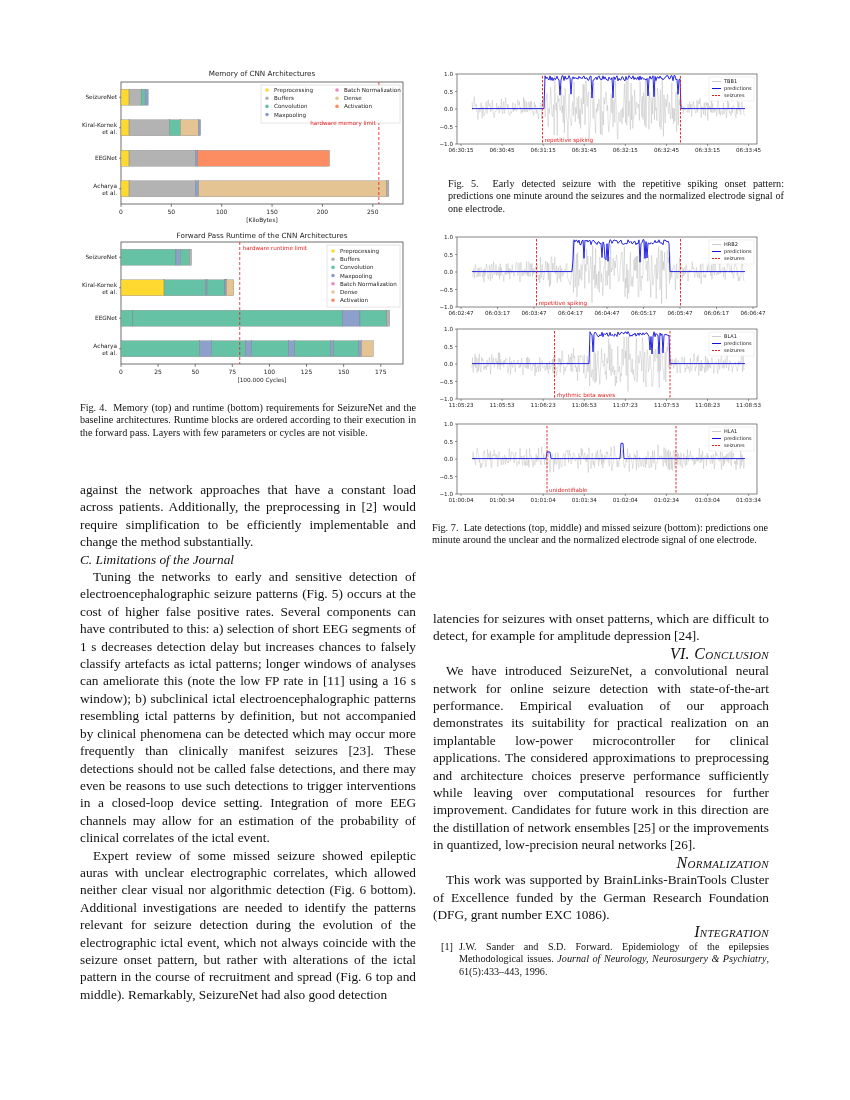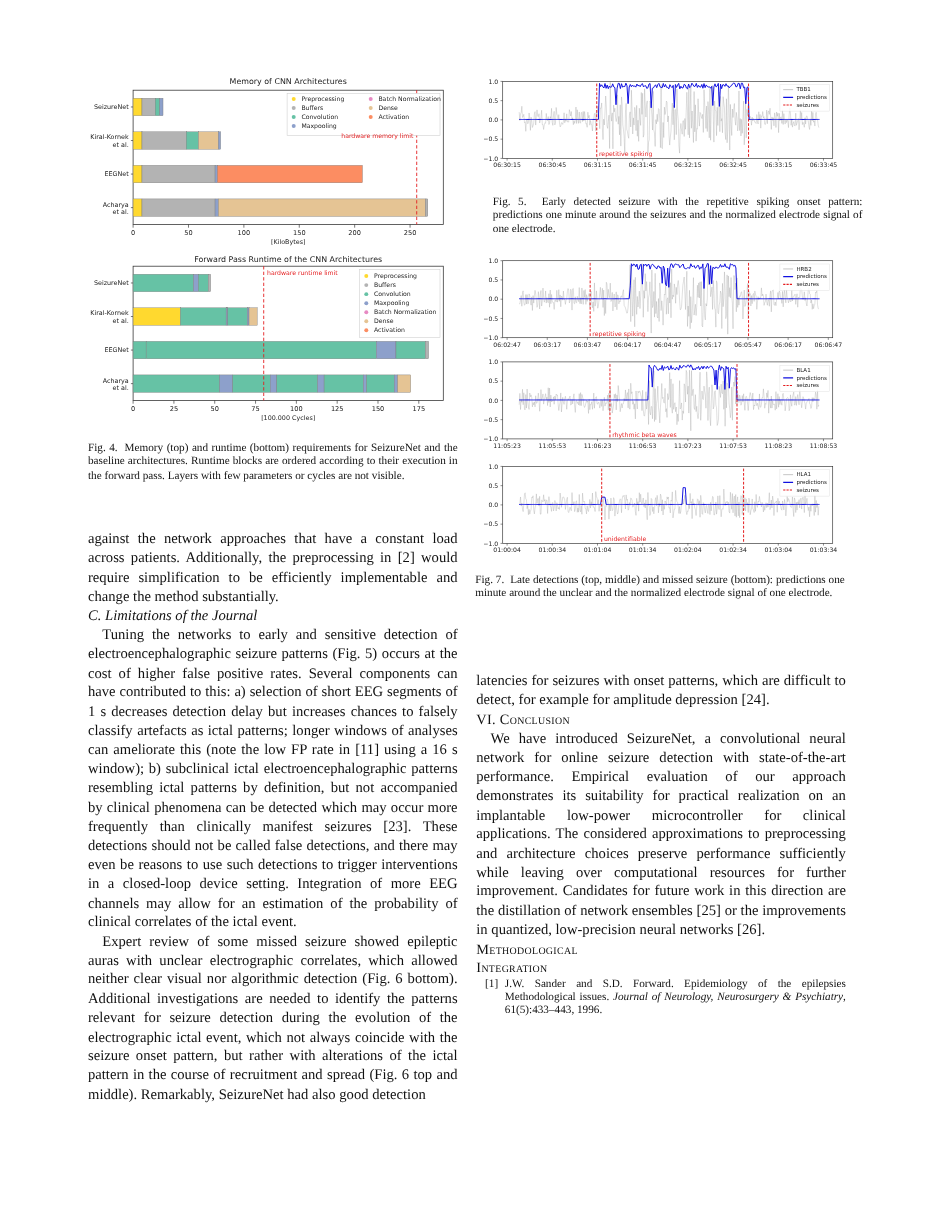--- a/index.html
+++ b/index.html
@@ -2,21 +2,21 @@
 <html><head>
 <meta charset="utf-8">
 <style>
   html,body{margin:0;padding:0;background:#fff;}
   body{width:850px;height:1100px;position:relative;overflow:hidden;font-family:"Liberation Serif","DejaVu Serif",serif;color:#111;}
   .abs{position:absolute;}
   .col{position:absolute;font-size:13.3px;line-height:17.4px;text-align:justify;}
   .col p{margin:0;text-indent:13px;}
   .col p.noind{text-indent:0;}
   .sec-ital{font-style:italic;margin:14px 0 10px 0;text-indent:0 !important;}
-  .sec-head{text-align:left;font-size:13px;letter-spacing:0.3px;margin:12px 0 8px 0;text-indent:0 !important;font-variant:small-caps;}
+  .sec-head{text-align:right;font-size:16px;letter-spacing:0.3px;margin:12px 0 8px 0;text-indent:0 !important;font-variant:small-caps;font-style:italic;}
   .caption{position:absolute;font-size:10.2px;line-height:12.4px;text-align:justify;}
   .ref{font-size:10.2px;line-height:12.4px;display:flex;gap:6px;text-align:justify;}
   .ref .n{flex:0 0 auto;}
   .ital{font-style:italic;}
   svg text{font-family:"DejaVu Sans","Liberation Sans",sans-serif;}
 </style>
 </head>
 <body>
 
 <svg class="abs" id="bar0" style="left:78px;top:66px" width="340" height="160">
@@ -342,19 +342,20 @@
   <p class="noind">against the network approaches that have a constant load across patients. Additionally, the preprocessing in [2] would require simplification to be efficiently implementable and change the method substantially.</p>
   <p class="sec-ital">C. Limitations of the Journal</p>
   <p>Tuning the networks to early and sensitive detection of electroencephalographic seizure patterns (Fig. 5) occurs at the cost of higher false positive rates. Several components can have contributed to this: a) selection of short EEG segments of 1 s decreases detection delay but increases chances to falsely classify artefacts as ictal patterns; longer windows of analyses can ameliorate this (note the low FP rate in [11] using a 16 s window); b) subclinical ictal electroencephalographic patterns resembling ictal patterns by definition, but not accompanied by clinical phenomena can be detected which may occur more frequently than clinically manifest seizures [23]. These detections should not be called false detections, and there may even be reasons to use such detections to trigger interventions in a closed-loop device setting. Integration of more EEG channels may allow for an estimation of the probability of clinical correlates of the ictal event.</p>
   <p>Expert review of some missed seizure showed epileptic auras with unclear electrographic correlates, which allowed neither clear visual nor algorithmic detection (Fig. 6 bottom). Additional investigations are needed to identify the patterns relevant for seizure detection during the evolution of the electrographic ictal event, which not always coincide with the seizure onset pattern, but rather with alterations of the ictal pattern in the course of recruitment and spread (Fig. 6 top and middle). Remarkably, SeizureNet had also good detection</p>
 </div>
 
 <div class="col" style="left:433px;top:588px;width:336px;margin-top:22px;">
   <p class="noind">latencies for seizures with onset patterns, which are difficult to detect, for example for amplitude depression [24].</p>
   <p class="sec-head">VI. Conclusion</p>
   <p>We have introduced SeizureNet, a convolutional neural network for online seizure detection with state-of-the-art performance. Empirical evaluation of our approach demonstrates its suitability for practical realization on an implantable low-power microcontroller for clinical applications. The considered approximations to preprocessing and architecture choices preserve performance sufficiently while leaving over computational resources for further improvement. Candidates for future work in this direction are the distillation of network ensembles [25] or the improvements in quantized, low-precision neural networks [26].</p>
-  <p class="sec-head">Methodological</p>
+  <p class="sec-head">Normalization</p>
+  <p>This work was supported by BrainLinks-BrainTools Cluster of Excellence funded by the German Research Foundation (DFG, grant number EXC 1086).</p>
   <p class="sec-head">Integration</p>
   <div class="ref" style="margin-left:8px;">
     <span class="n">[1]</span>
     <span><span>J.W. Sander and S.D. Forward. Epidemiology of the epilepsies Methodological issues. </span><span class="ital">Journal of Neurology, Neurosurgery &amp; Psychiatry</span><span>, 61(5):433–443, 1996.</span></span>
   </div>
 </div>
 
 </body></html>

